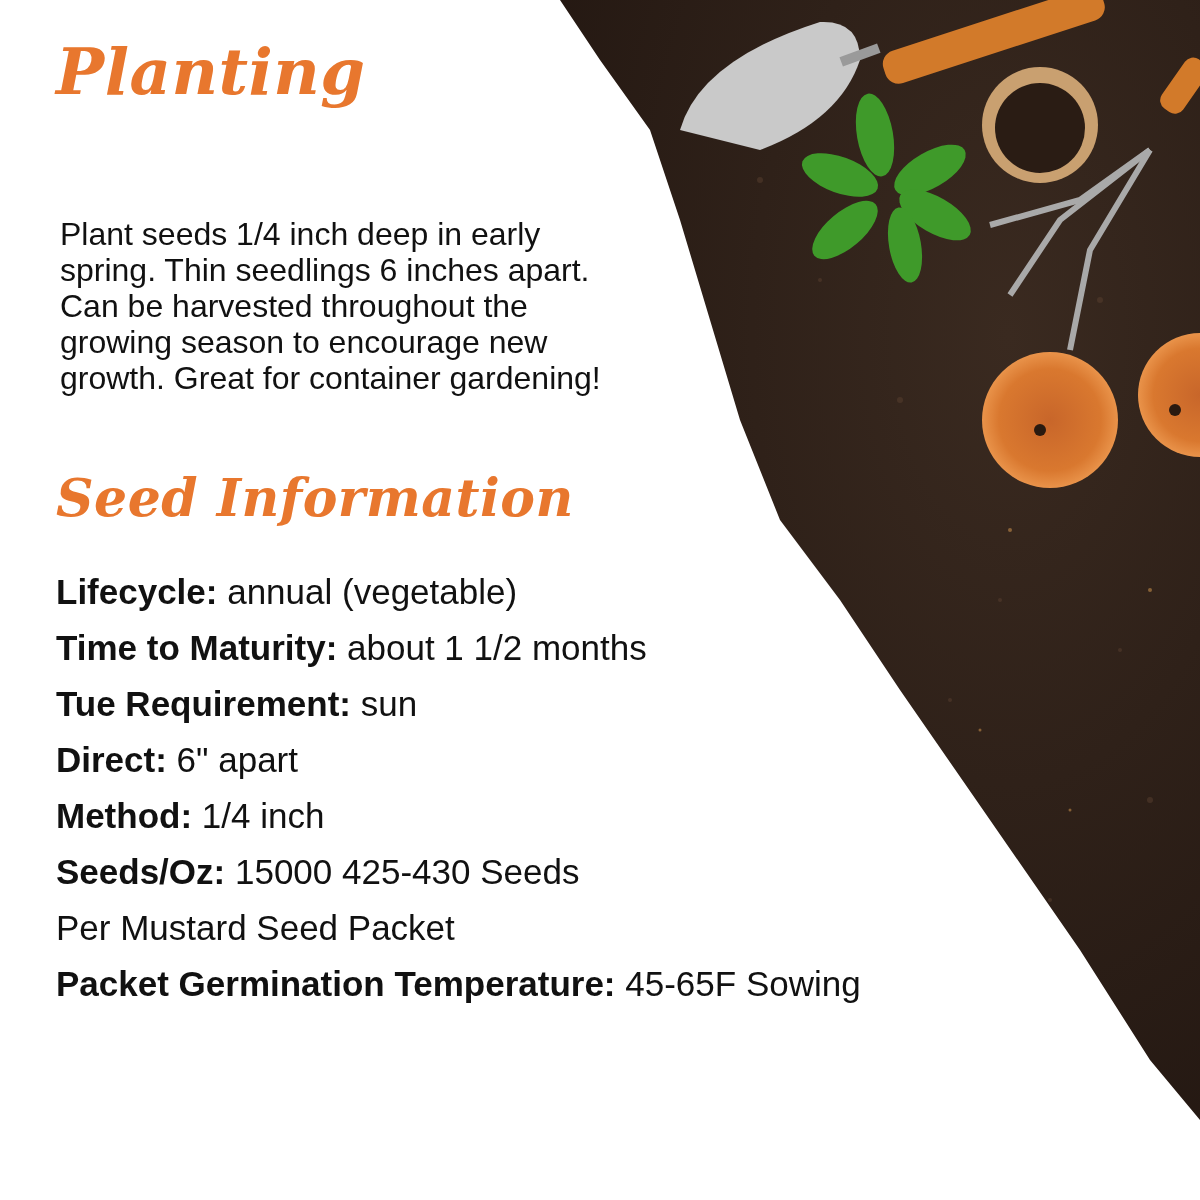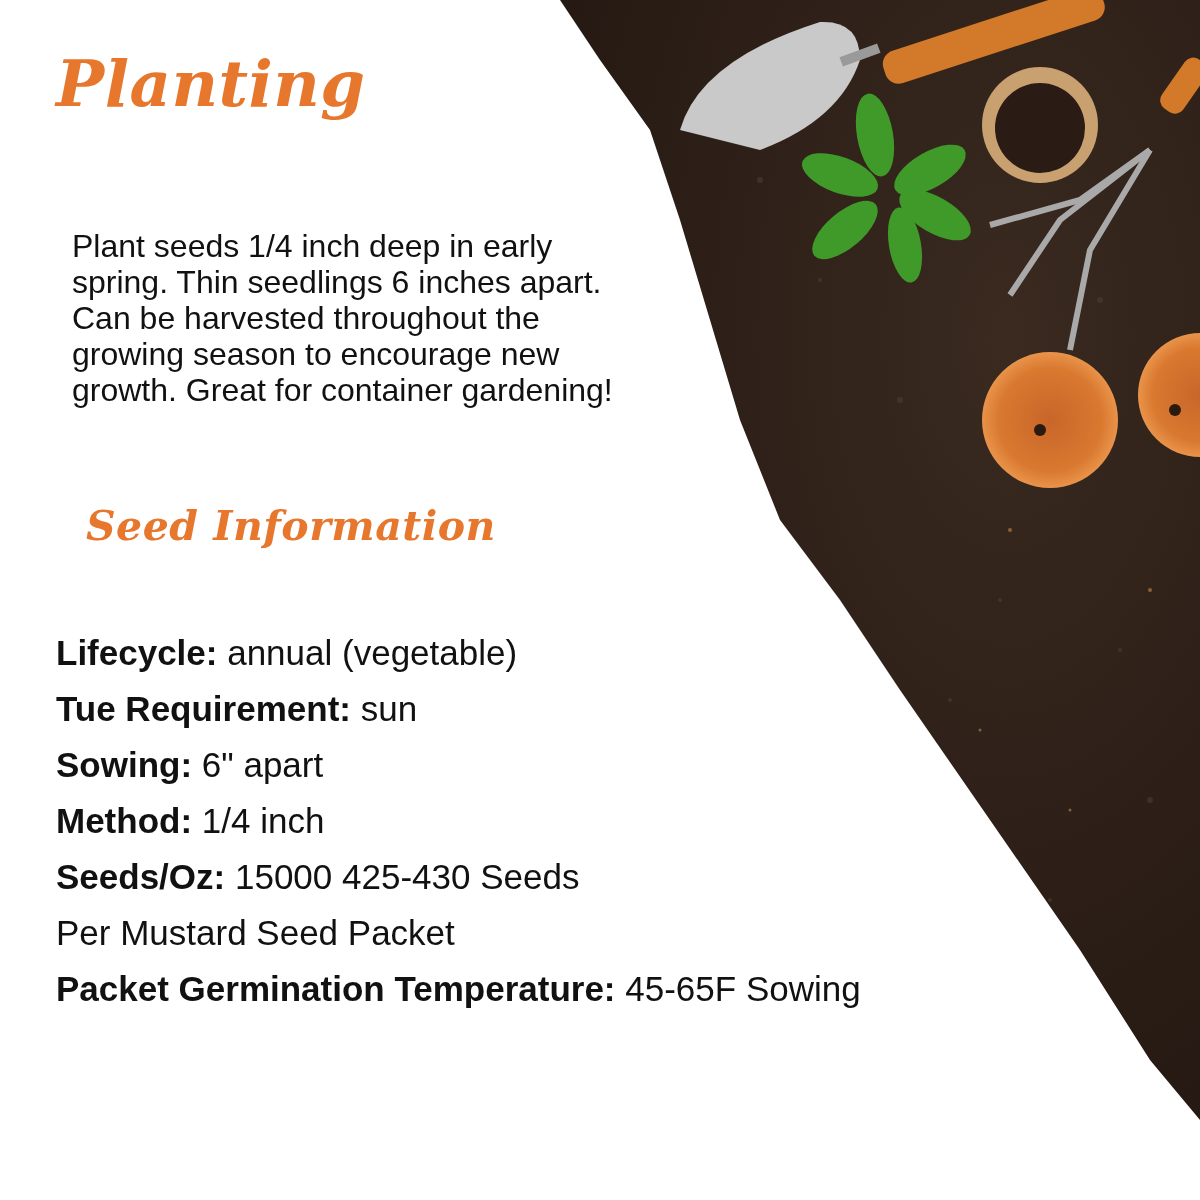--- a/index.html
+++ b/index.html
@@ -1,23 +1,23 @@
 <!DOCTYPE html>
 <html><head>
 <meta charset="utf-8">
 <style>
   html, body { margin: 0; padding: 0; }
   body { width: 1200px; height: 1200px; background: #ffffff; overflow: hidden; position: relative; font-family: "Liberation Sans", sans-serif; }
   .soil { position: absolute; left: 0; top: 0; width: 1200px; height: 1200px; }
   .content { position: absolute; left: 56px; top: 0; width: 900px; }
   .heading { font-family: "DejaVu Serif", serif; font-style: italic; font-weight: bold; color: #e8772e; margin: 0; letter-spacing: 0.5px; }
-  .h-plant { position: absolute; top: 44px; font-size: 64px; line-height: 80px; }
-  .h-seed { position: absolute; top: 488px; font-size: 41px; line-height: 76px; white-space: nowrap; margin-left: 30px; }
-  .intro { position: absolute; top: 212px; width: 580px; font-size: 32px; line-height: 36px; color: #111; margin: 16px; }
-  .info { position: absolute; top: 625px; margin: 0; padding: 0; list-style: none; }
+  .h-plant { position: absolute; top: 32px; font-size: 64px; line-height: 80px; }
+  .h-seed { position: absolute; top: 460px; font-size: 52px; line-height: 76px; white-space: nowrap; }
+  .intro { position: absolute; top: 212px; width: 580px; font-size: 32px; line-height: 36px; color: #111; margin: 4px; }
+  .info { position: absolute; top: 564px; margin: 0; padding: 0; list-style: none; }
   .info li { font-size: 35px; line-height: 56px; color: #111; white-space: nowrap; }
   .info .k { font-weight: bold; }
 </style>
 </head>
 <body>
 
 <svg class="soil" viewBox="0 0 1200 1200" xmlns="http://www.w3.org/2000/svg">
   <defs>
     <radialGradient id="sg" cx="0.7" cy="0.3" r="0.8">
       <stop offset="0" stop-color="#3a2a20"></stop>
@@ -81,20 +81,21 @@
 <div class="content">
   <h1 class="heading h-plant">
     <span>Planting</span><br>
   </h1>
   <p class="intro">Plant seeds 1/4 inch deep in early spring. Thin seedlings 6 inches apart. Can be harvested throughout the growing season to encourage new growth. Great for container gardening!</p>
 
   <h2 class="heading h-seed">Seed Information</h2>
 
   <ul class="info">
     <li><span class="k">Lifecycle:</span><span> annual (vegetable)</span></li>
+    <li><span class="k">Time to Maturity:</span><span> about 1 1/2 months</span></li>
     <li><span class="k">Tue Requirement:</span><span> sun</span></li>
-    <li><span class="k">Sowing:</span><span> 6" apart</span></li>
+    <li><span class="k">Direct:</span><span> 6" apart</span></li>
     <li><span class="k">Method:</span><span> 1/4 inch</span></li>
     <li><span class="k">Seeds/Oz:</span><span> 15000 425-430 Seeds</span></li>
     <li><span class="k"></span><span>Per Mustard Seed Packet</span></li>
     <li><span class="k">Packet Germination Temperature:</span><span> 45-65F Sowing</span></li>
   </ul>
 </div>
 
 </body></html>

